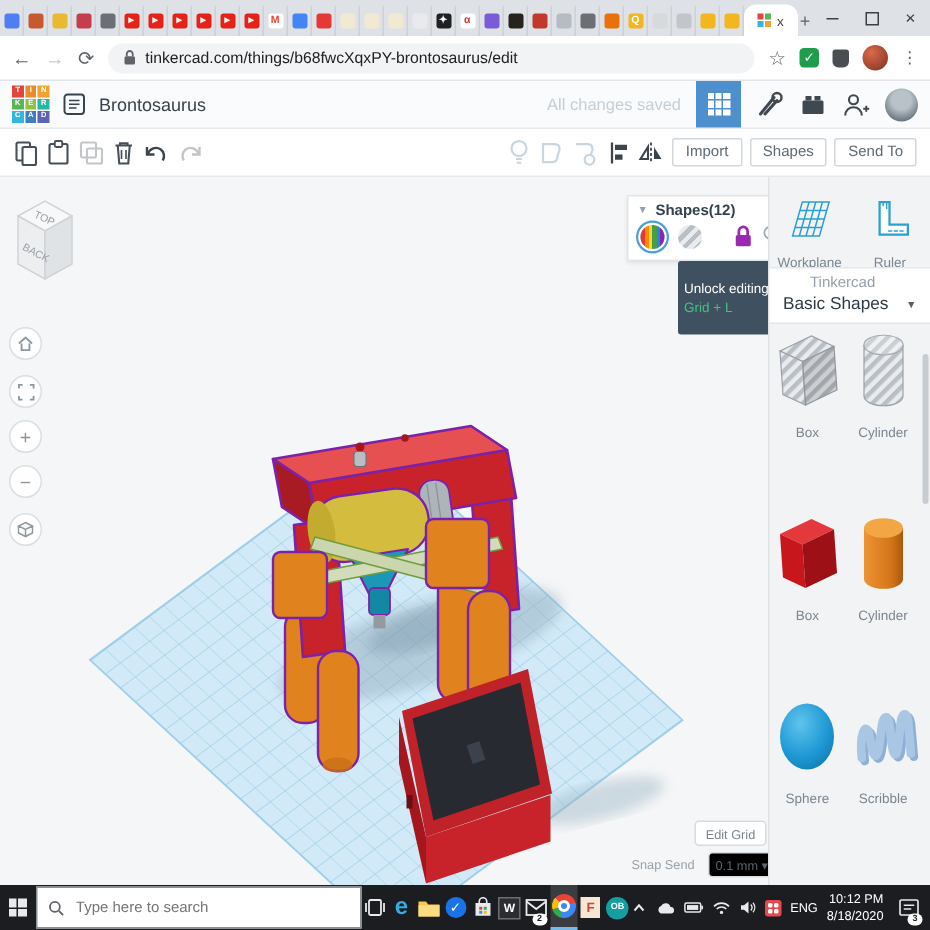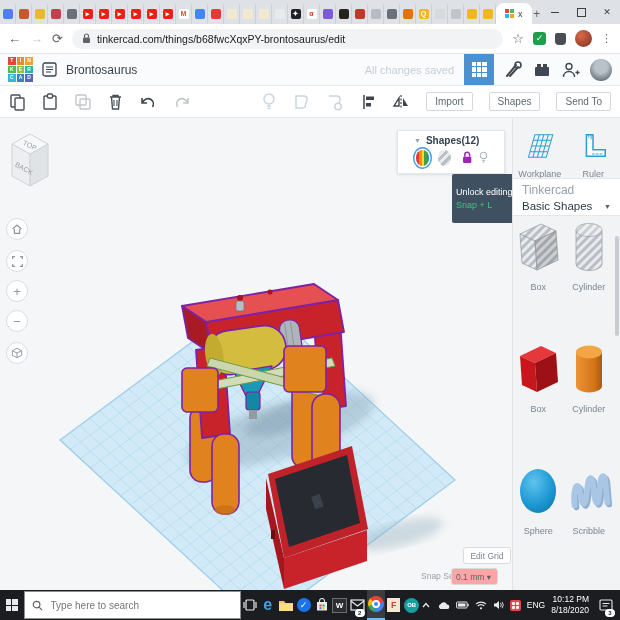--- a/index.html
+++ b/index.html
@@ -39,53 +39,53 @@
   .tk-logo b{color:#fff;font-size:5px;line-height:7px;text-align:center;font-weight:bold;}
   .doc-title{font-size:12px;color:#39434c;}
   .hdr-right{margin-left:auto;display:flex;align-items:center;gap:10px;}
   .save-status{font-size:11px;color:#c5cfd7;}
   .blue-btn{width:30px;height:31px;background:#4d90cd;display:flex;align-items:center;justify-content:center;}
   .blue-grid{width:15px;height:15px;display:grid;grid-template-columns:repeat(3,1fr);grid-template-rows:repeat(3,1fr);gap:1px;}
   .blue-grid i{background:#fff;display:block;}
   .avatar-photo{width:22px;height:22px;border-radius:50%;background:radial-gradient(circle at 50% 35%,#b9c2c8 35%,#6e7a82 75%,#4c565d);}
 
   
-  .apptoolbar{position:absolute;top:86px;left:0;right:0;height:32px;background:#fff;border-bottom:1px solid #e6e9ec;display:flex;align-items:center;padding:0 9px;gap:16px;box-sizing:border-box;}
+  .apptoolbar{position:absolute;top:86px;left:0;right:0;height:32px;background:#fff;border-bottom:1px solid #e6e9ec;display:flex;align-items:center;padding:0 9px;gap:5px;box-sizing:border-box;}
   .tool-spacer{flex:1;}
   .tbtn{background:#fff;border:1px solid #d2d8dc;border-radius:2px;font-size:10px;color:#5e6a73;padding:3px 8px;font-family:inherit;}
   .fade{opacity:.32;}
 
   
   .canvas{position:absolute;top:118px;left:0;width:512px;height:472px;background:#f4f6f7;overflow:hidden;}
   .sidebar{position:absolute;top:118px;left:512px;width:108px;height:472px;background:#f1f3f5;border-left:1px solid #dfe3e6;box-sizing:border-box;}
 
   
   .viewcube{position:absolute;left:6px;top:10px;}
   .navbtn{position:absolute;left:6px;width:22px;height:22px;border-radius:50%;background:#fff;border:1px solid #dadfe2;display:flex;align-items:center;justify-content:center;color:#8c97a0;font-size:13px;box-sizing:border-box;}
-  .shapes-panel{position:absolute;left:397px;top:12px;width:108px;height:44px;background:#fff;border:1px solid #e2e6e9;box-shadow:0 1px 3px rgba(0,0,0,.1);box-sizing:border-box;padding:4px 16px;}
+  .shapes-panel{position:absolute;left:418px;top:12px;width:108px;height:44px;background:#fff;border:1px solid #e2e6e9;box-shadow:0 1px 3px rgba(0,0,0,.1);box-sizing:border-box;padding:4px 6px;}
   .sp-head{display:flex;align-items:center;gap:5px;}
   .sp-caret{font-size:7px;color:#98a3ad;}
   .sp-title{font-size:10px;font-weight:bold;color:#32434f;}
   .sp-icons{display:flex;align-items:center;margin-top:3px;gap:5px;}
   .circ-rainbow{width:16px;height:16px;border-radius:50%;background:linear-gradient(90deg,#e53935 0 3px,#fb8c00 3px 6px,#fdd835 6px 8px,#43a047 8px 11px,#1e88e5 11px 13px,#8e24aa 13px 16px);box-shadow:0 0 0 1.5px #fff,0 0 0 3px #4a9fd4;margin-left:2px;}
   .circ-stripe{width:16px;height:16px;border-radius:50%;background:repeating-linear-gradient(135deg,#b9bfc6 0 3px,#e9ebed 3px 6px);margin-left:4px;}
   .sp-gap{flex:1;}
   .tooltip{position:absolute;left:452px;top:56px;width:58px;background:#3f5161;border-radius:2px;padding:13px 4px;}
   .tt-title{font-size:9px;color:#fff;line-height:1.25;}
   .tt-key{font-size:9px;color:#3fc380;margin-top:2px;}
   .editgrid-btn{position:absolute;left:463px;top:429px;width:48px;height:17px;background:#fff;border:1px solid #d8dcdf;border-radius:3px;font-size:8.5px;color:#7a858f;font-family:inherit;padding:0;}
   .snap-label{position:absolute;left:421px;top:453px;font-size:8.5px;color:#98a2aa;}
-  .snap-select{position:absolute;left:451px;top:450px;width:47px;height:17px;background:#fca5a5;border:1px solid #d8dcdf;border-radius:3px;font-size:8.5px;color:#5a646d;display:flex;align-items:center;justify-content:space-between;padding:0 4px;box-sizing:border-box;}
+  .snap-select{position:absolute;left:472px;top:450px;width:47px;height:17px;background:#000000;border:1px solid #d8dcdf;border-radius:3px;font-size:8.5px;color:#5a646d;display:flex;align-items:center;justify-content:space-between;padding:0 4px;box-sizing:border-box;}
 
   
   .side-top{display:flex;padding-top:12px;}
   .side-top-item{width:50%;text-align:center;}
   .side-top-label{font-size:9px;color:#7b8691;margin-top:3px;}
   .brand-panel{position:absolute;top:60px;left:0;right:0;height:38px;background:#fff;border-top:1px solid #e4e7ea;border-bottom:1px solid #e4e7ea;padding:4px 9px;box-sizing:border-box;}
-  .brand{font-size:12px;color:#97a1ab;}
+  .brand{font-size:10px;color:#97a1ab;margin-left:18px;}
   .category-row{display:flex;align-items:center;justify-content:space-between;margin-top:3px;}
   .category{font-size:11.5px;color:#2d3a45;}
   .cat-caret{font-size:7px;color:#55606a;}
   .gallery{position:absolute;top:98px;left:0;right:6px;bottom:0;display:grid;grid-template-columns:1fr 1fr;grid-auto-rows:122px;padding-top:4px;justify-items:center;}
   .shape-item{text-align:center;width:100%;}
   .shape-label{font-size:9px;color:#7b8691;margin-top:4px;}
   .side-scrollbar{position:absolute;right:1px;top:118px;width:4px;height:100px;background:#c6ccd2;border-radius:2px;}
 
   
   .taskbar{position:absolute;bottom:0;left:0;right:0;height:30px;background:#1b1d20;display:flex;align-items:center;color:#e8eaec;}
@@ -470,21 +470,21 @@
       <svg width="11" height="17" viewBox="0 0 14 20">
         <circle cx="7" cy="7" r="5" fill="none" stroke="#9aa7b0" stroke-width="1.5"></circle>
         <path d="M5 14.5h4M5.5 17h3" stroke="#9aa7b0" stroke-width="1.4"></path>
       </svg>
     </div>
   </div>
 
   
   <div class="tooltip">
     <div class="tt-title">Unlock editing</div>
-    <div class="tt-key">Snap + L</div>
+    <div class="tt-key">Grid + L</div>
   </div>
 
   
   <button class="editgrid-btn">Edit Grid</button>
   <span class="snap-label">Snap Send</span>
   <div class="snap-select">
     <span>0.1 mm ▾</span>
   </div>
 </div>
 

